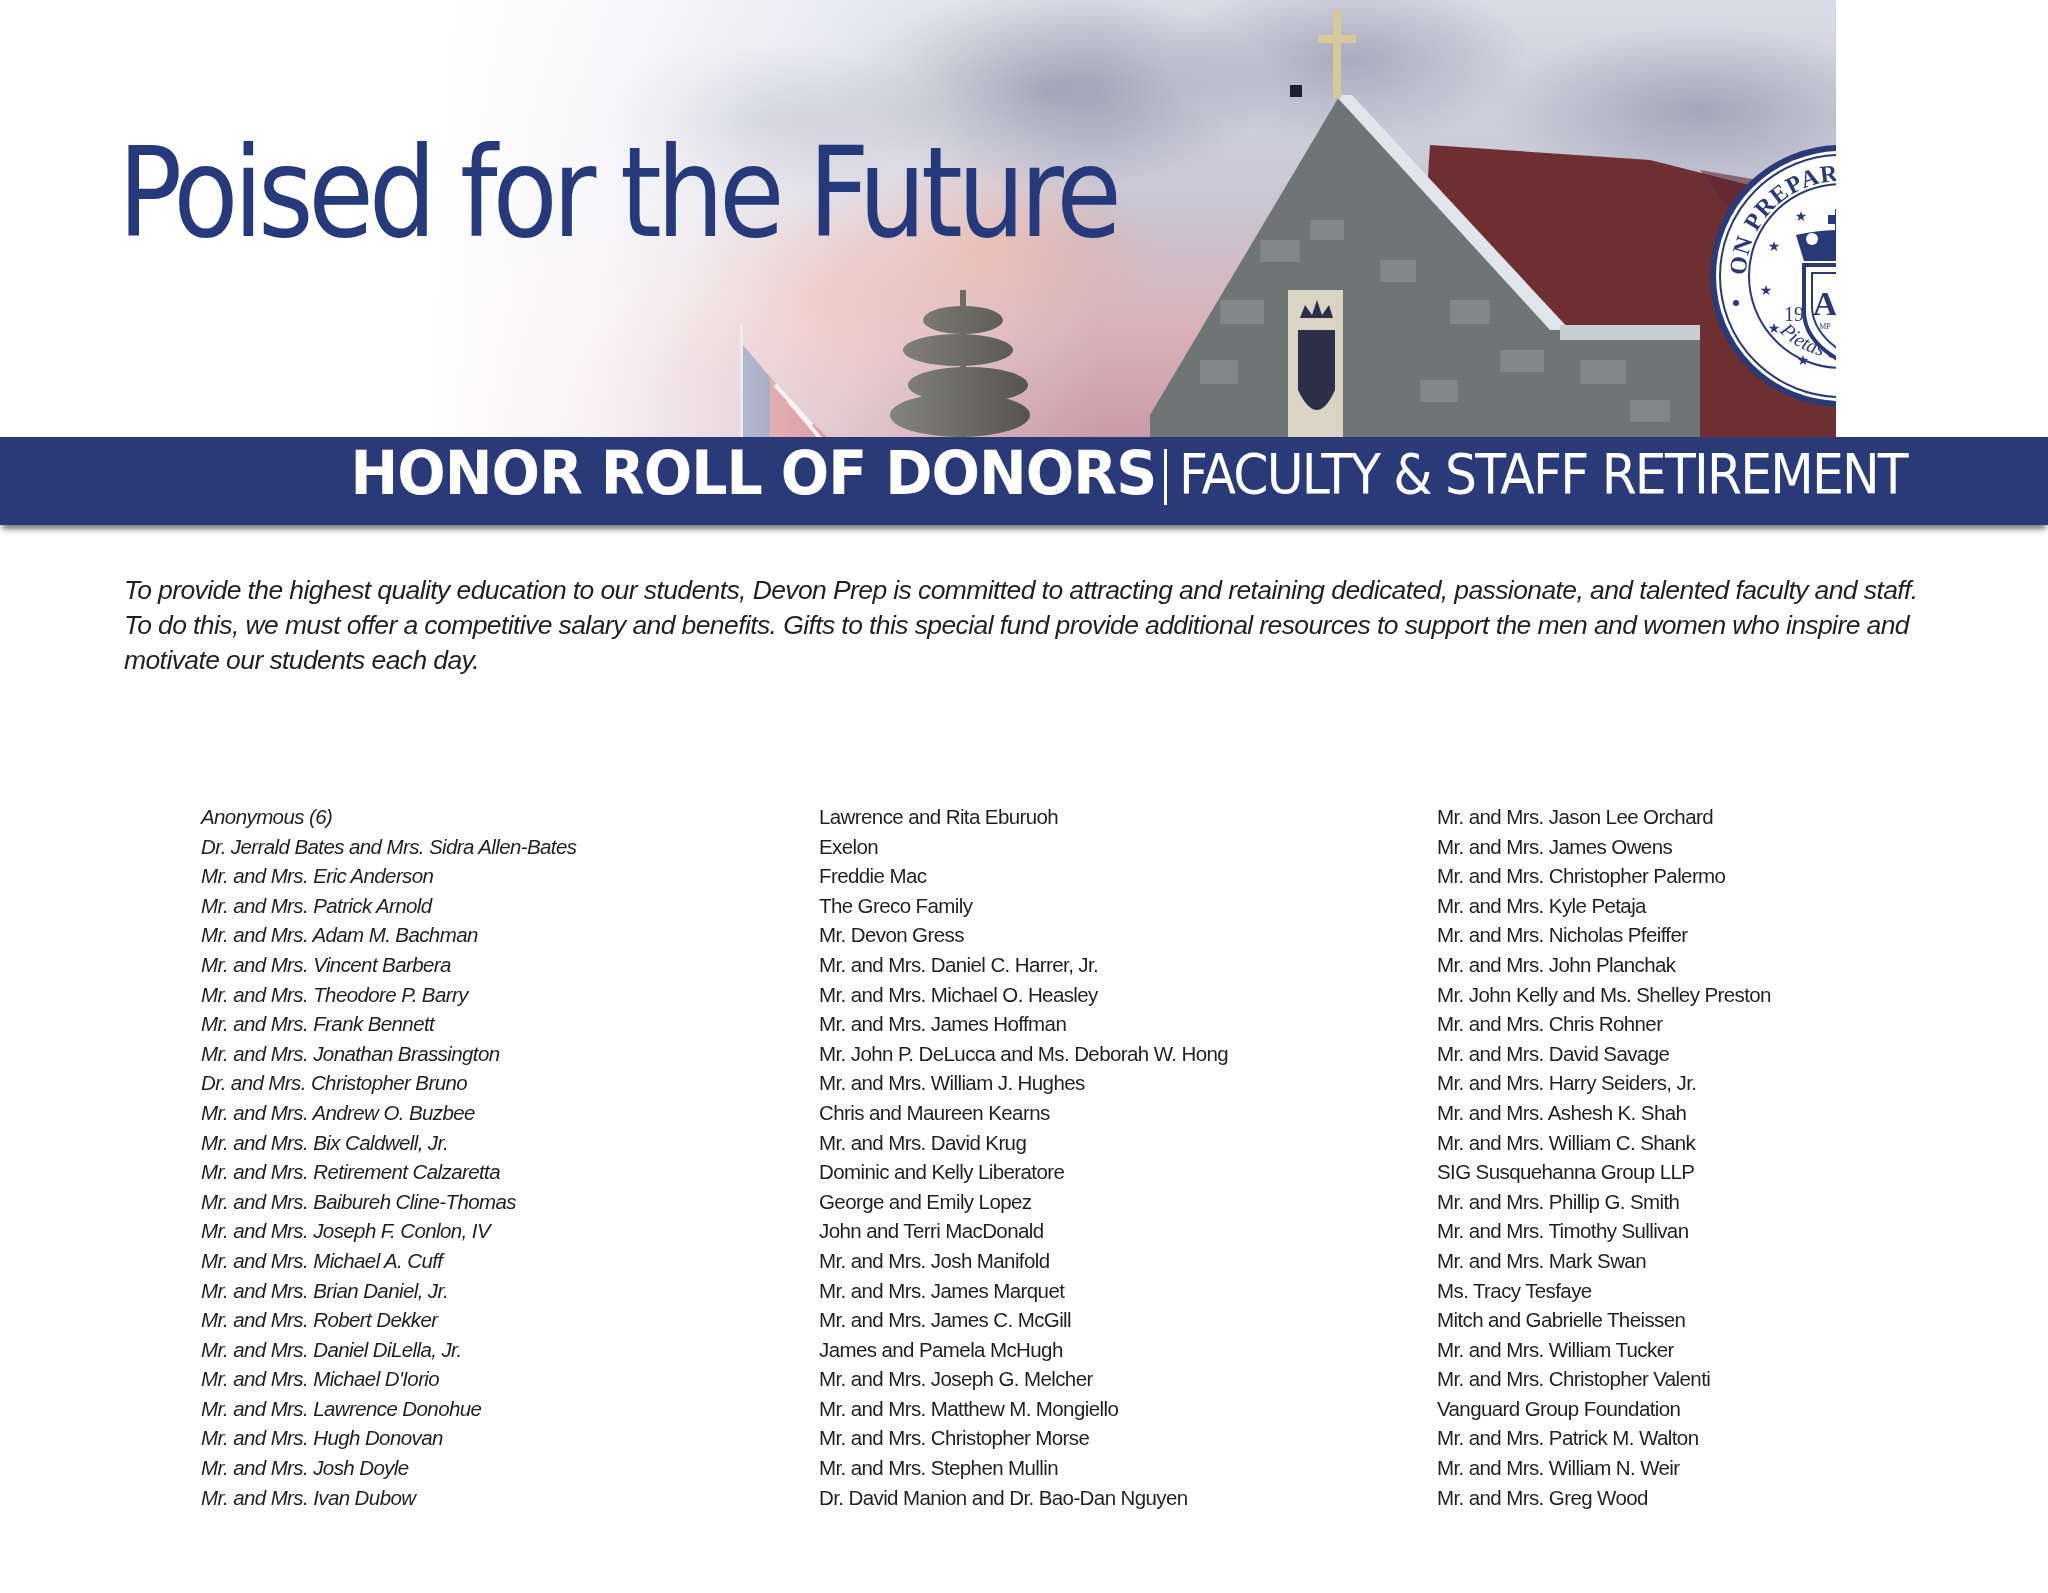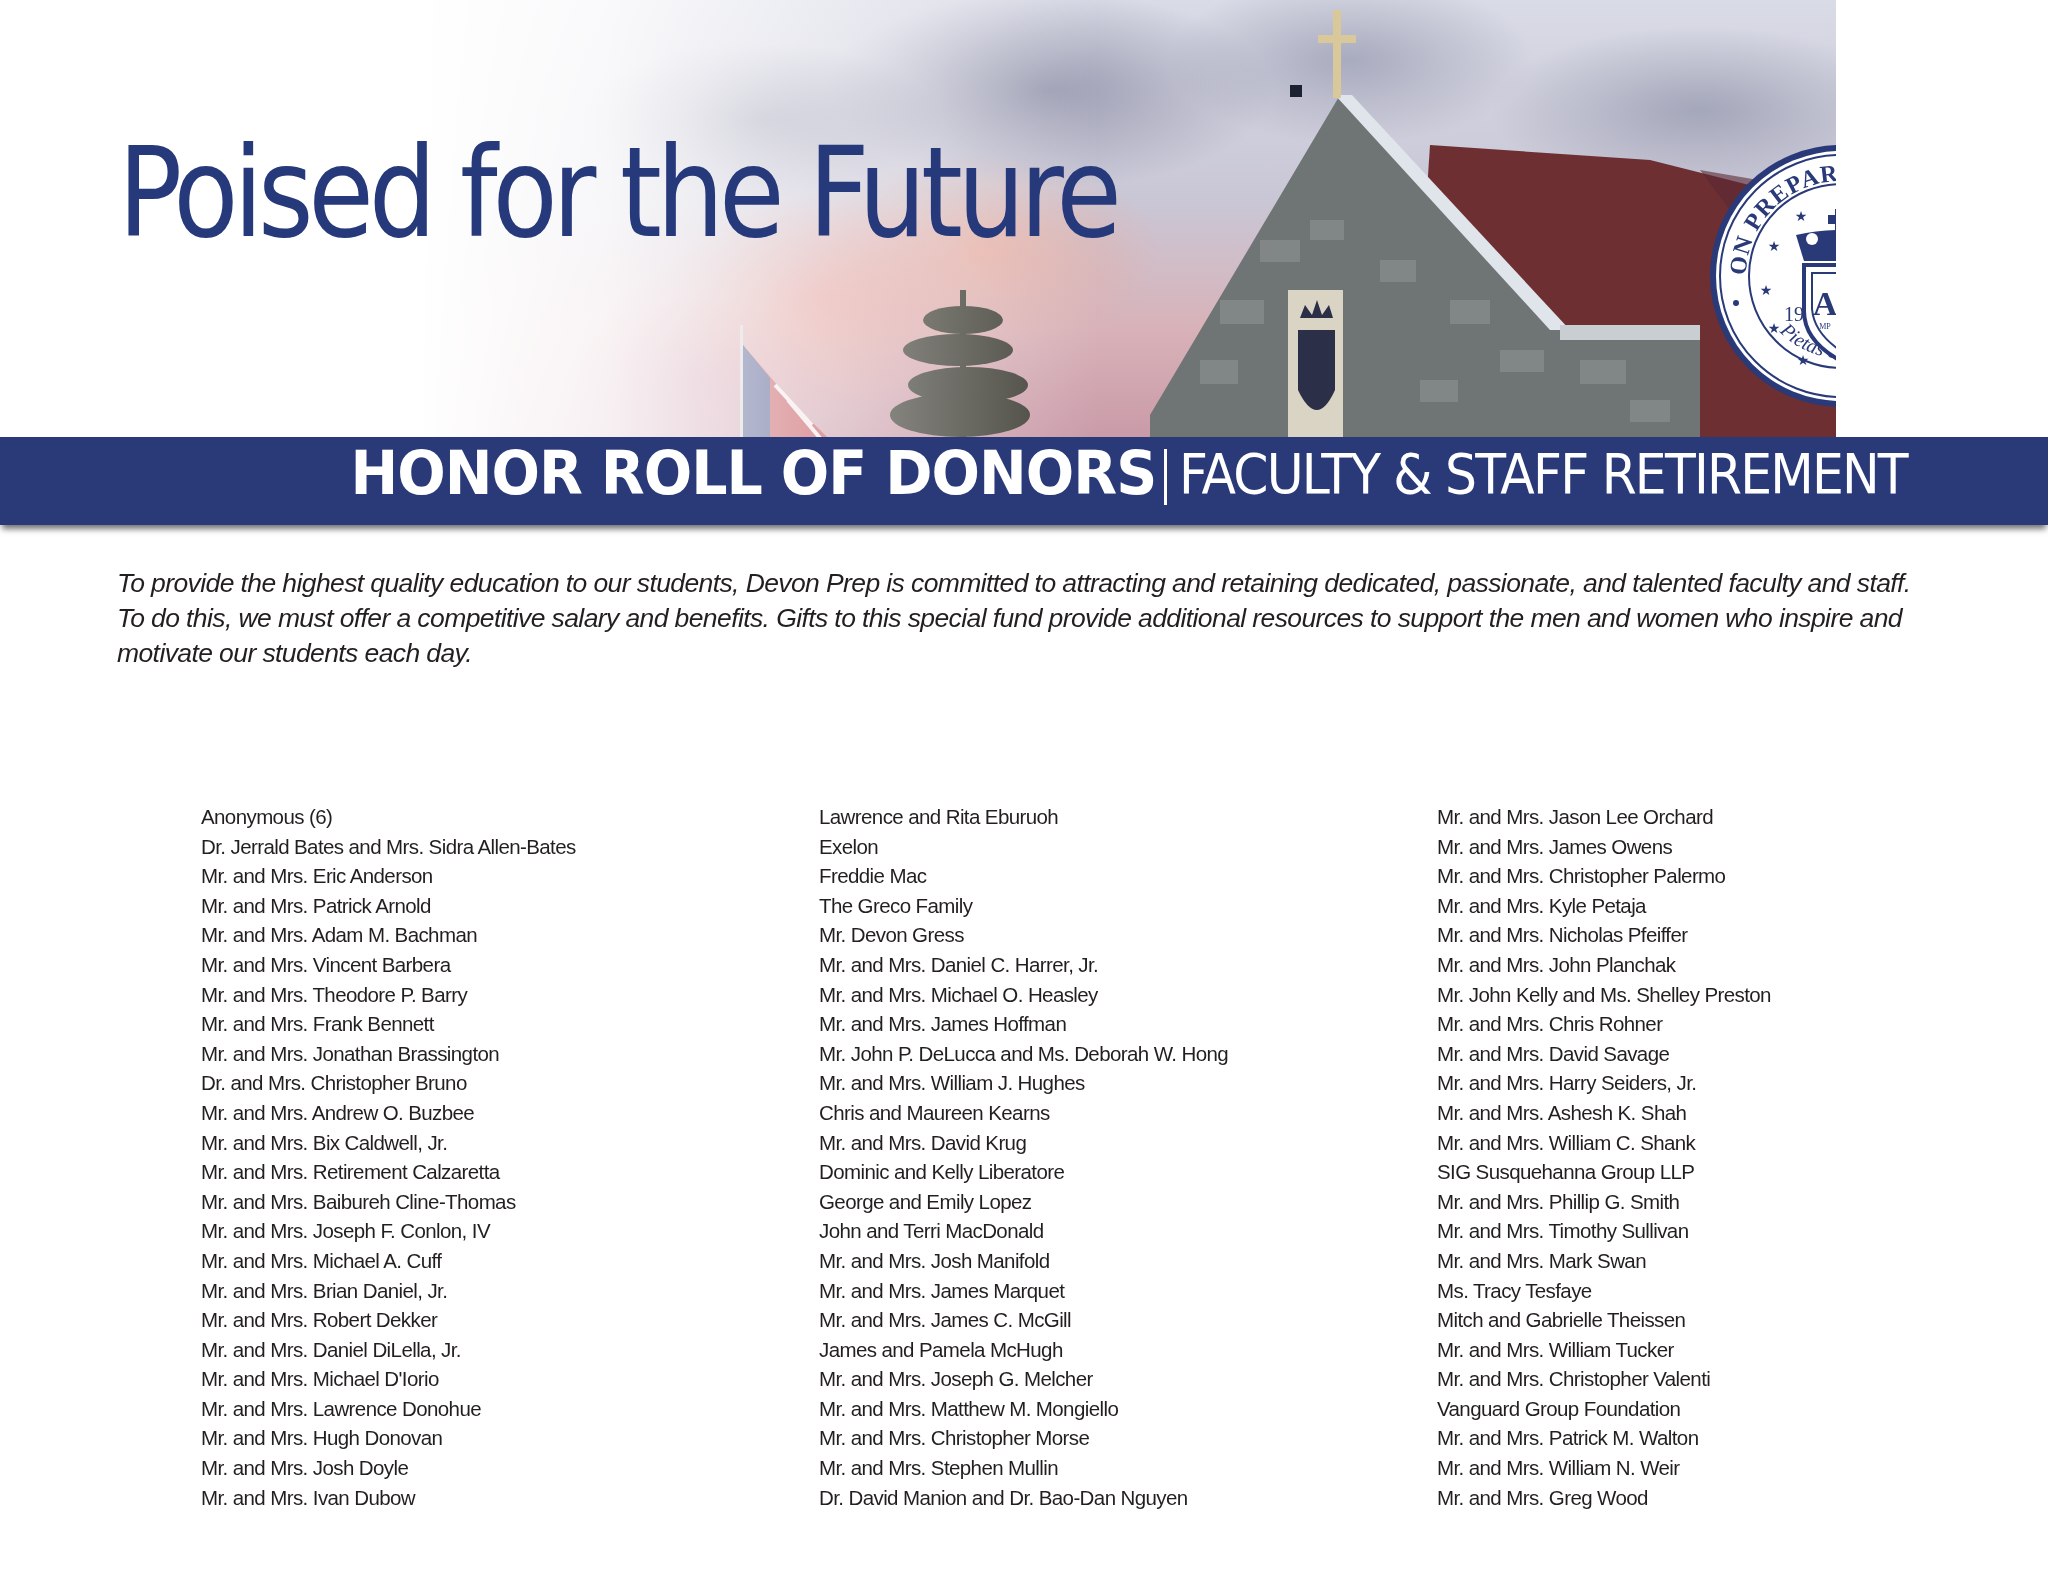--- a/index.html
+++ b/index.html
@@ -65,34 +65,34 @@
     font-size: 56px; color: #ffffff; letter-spacing: -2px;
     transform: scaleX(0.9); transform-origin: left center;
   }
   
   .intro {
     position: absolute; left: 116px; top: 565px; width: 1820px;
     font-family: "Liberation Sans", sans-serif; font-style: italic;
     font-size: 26.5px; line-height: 35px; color: #231f20;
     letter-spacing: -0.6px;
   }
-  .intro p { margin: 1px; }
+  .intro p { margin: 8px; }
   .intro p + p { margin-top: 33px; }
   
   .donors {
     position: absolute; top: 802px; left: 0; width: 2048px;
   }
   .donor-col {
     position: absolute; top: 0; margin: 0; padding: 0; list-style: none;
     font-family: "Liberation Sans", sans-serif; font-size: 20.5px;
     line-height: 29.6px; color: #231f20; letter-spacing: -0.6px;
     white-space: nowrap;
   }
   .donor-col li { margin: 0; padding: 0; }
-  .col-1 { left: 201px; }
+  .col-1 { left: 201px; font-style: italic; }
   .col-2 { left: 819px; }
   .col-3 { left: 1437px; }
 </style>
 </head>
 <body>
 
 <header class="hero">
   <svg class="chapel" viewBox="0 0 2048 440" width="2048" height="440">
 
     <g fill="#2f3328" opacity="0.9">

